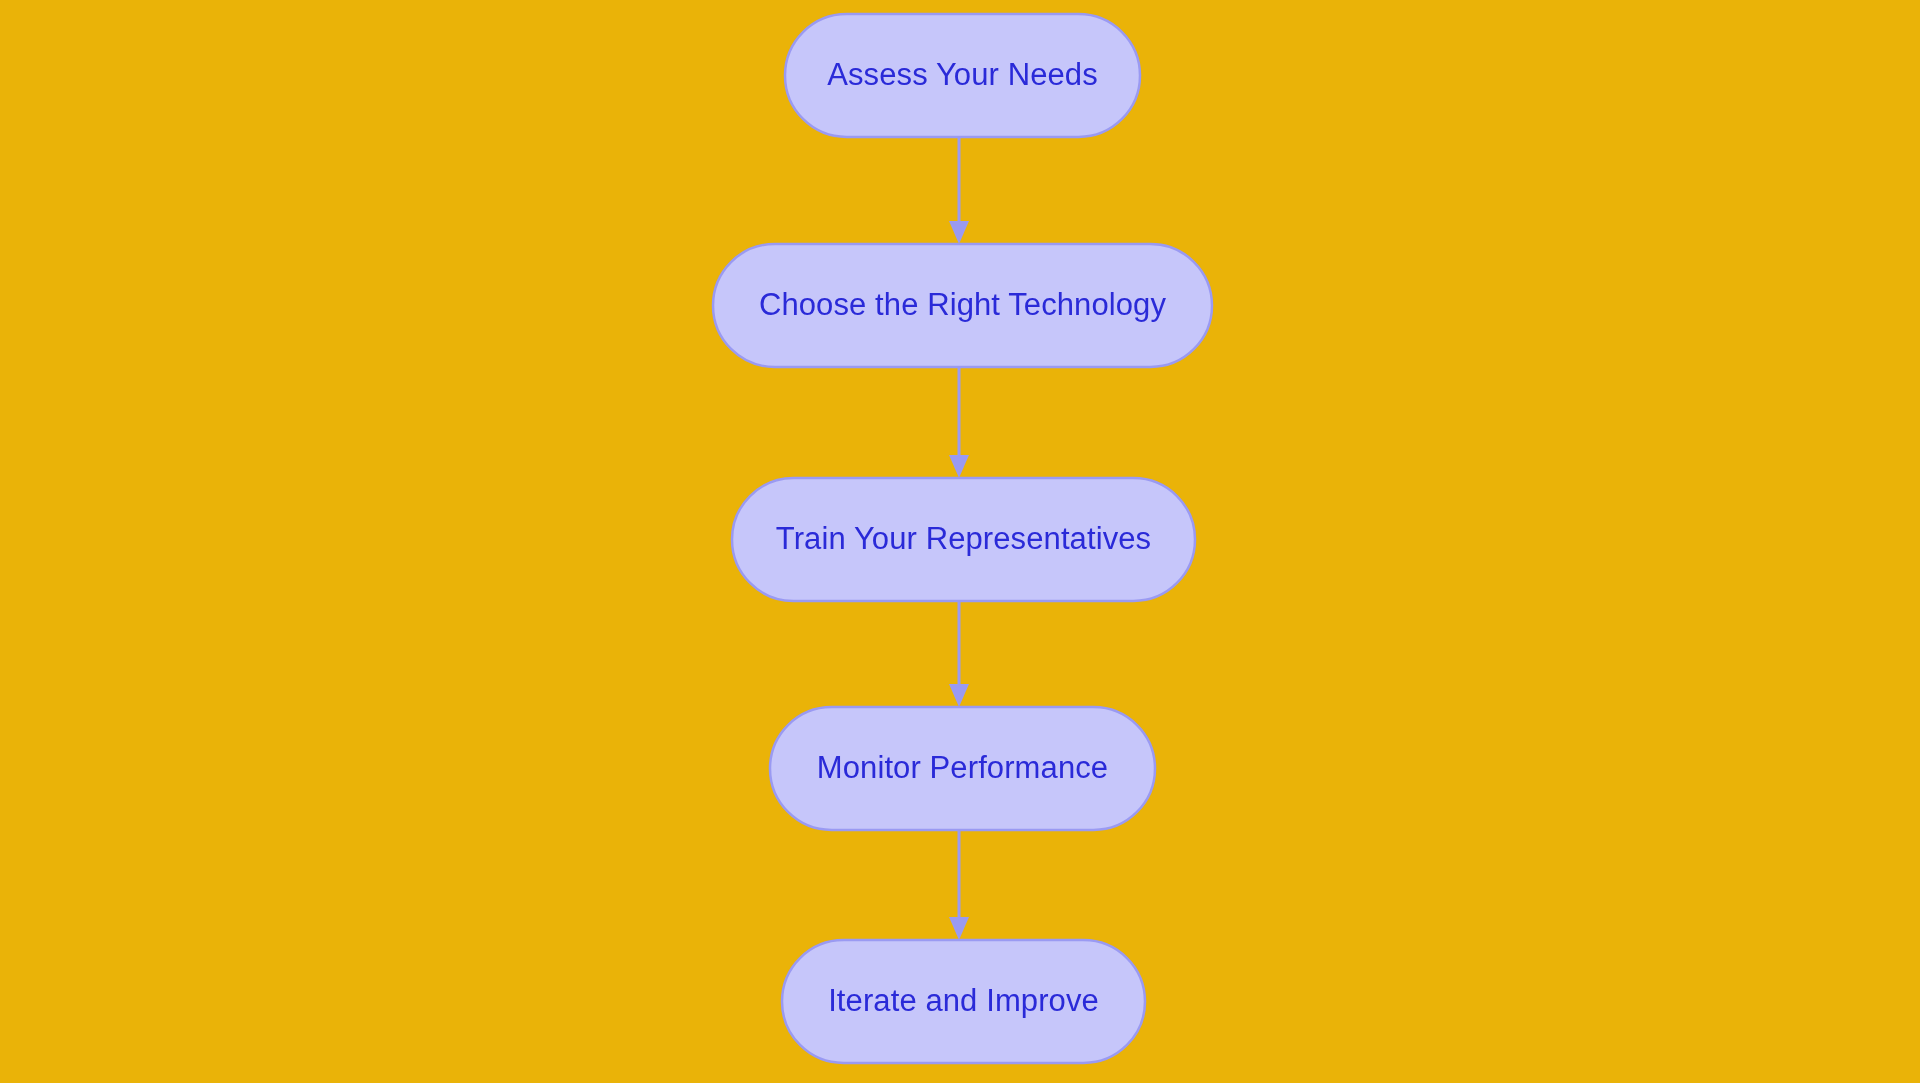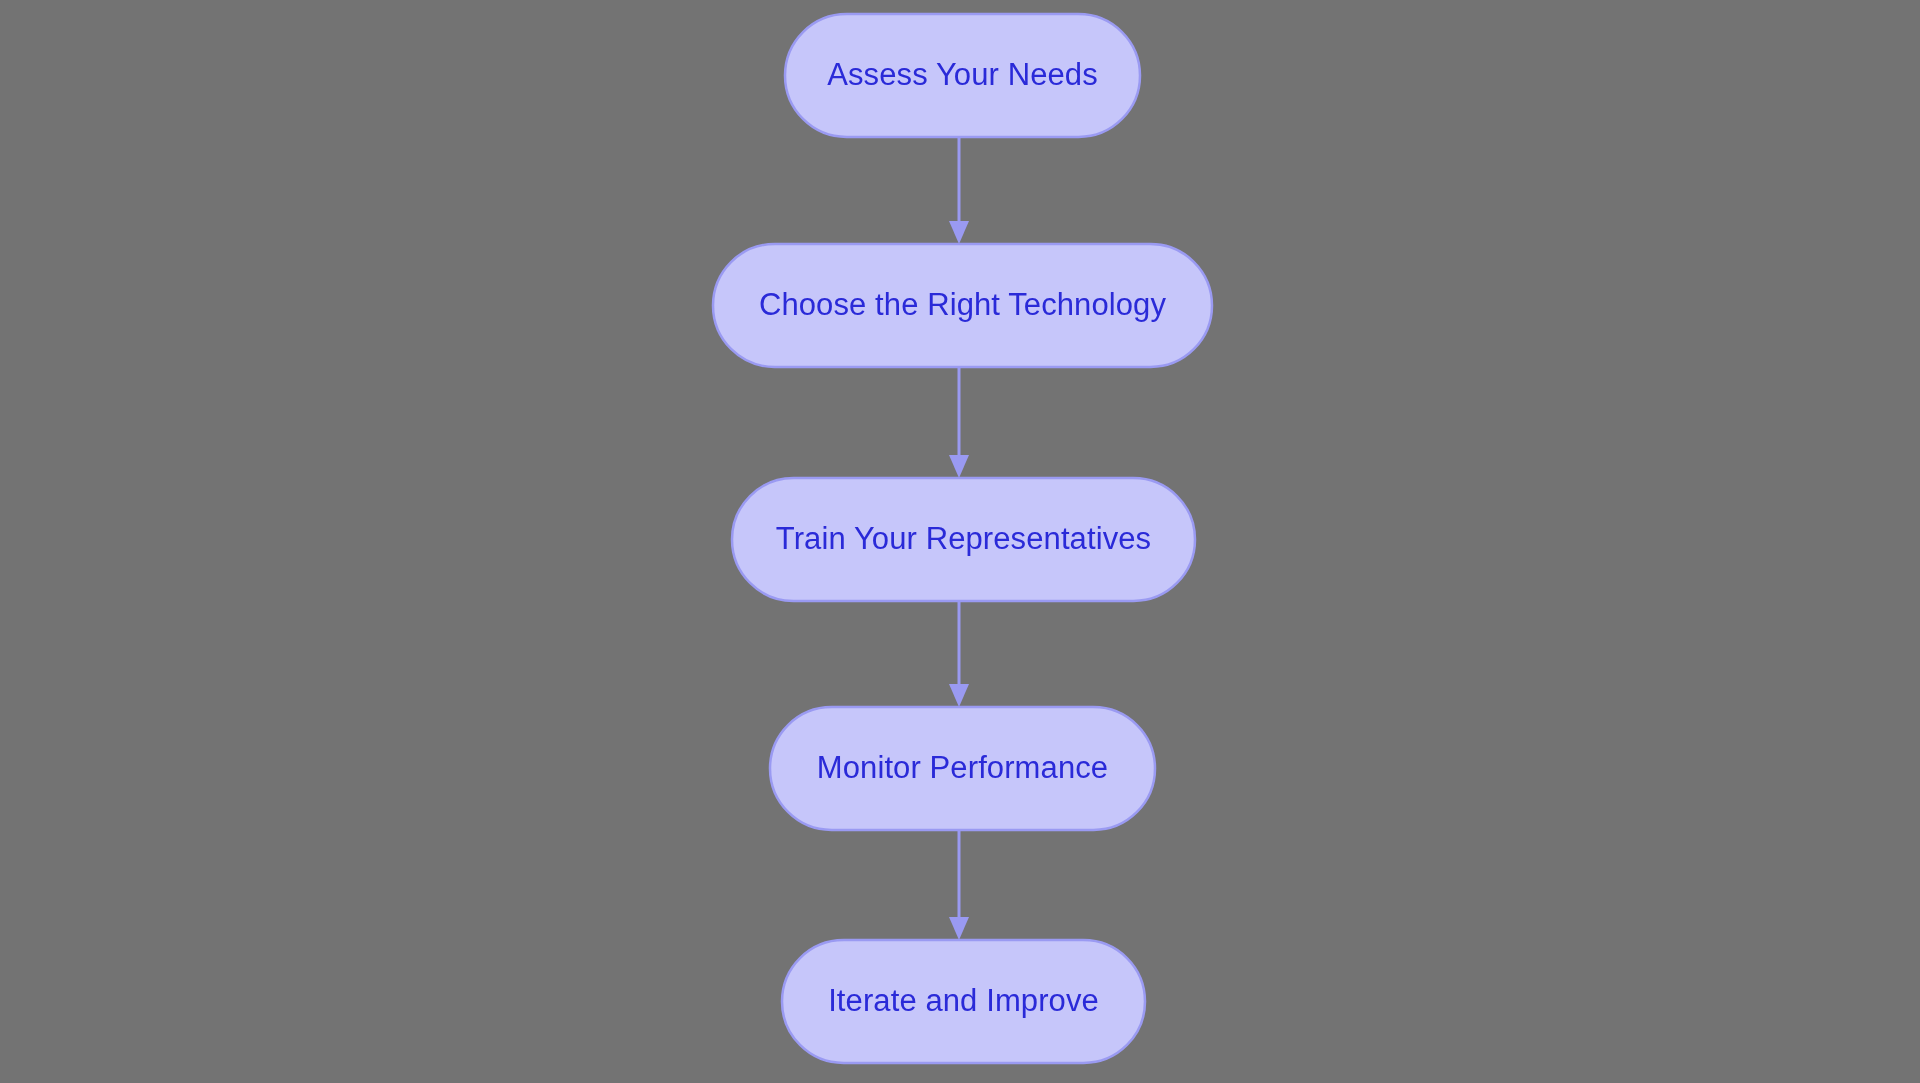--- a/index.html
+++ b/index.html
@@ -43,21 +43,21 @@
     stroke-linecap: butt;
     fill: none;
   }
   .edge-head {
     stroke: none;
   }
 </style>
 </head>
 <body>
 
-<div id="canvas" style="background: #737373;">
+<div id="canvas" style="background: #eab308;">
   <svg id="flow-svg" viewBox="0 0 1920 1083" xmlns="http://www.w3.org/2000/svg">
 
     <g>
       <g>
         <line class="edge-line" x1="959" y1="137" x2="959" y2="222" stroke="#9a9af2"></line>
         <polygon class="edge-head" points="949,221 969,221 959,244" fill="#9a9af2"></polygon>
       </g>
       <g>
         <line class="edge-line" x1="959" y1="367" x2="959" y2="456" stroke="#9a9af2"></line>
         <polygon class="edge-head" points="949,455 969,455 959,478" fill="#9a9af2"></polygon>

